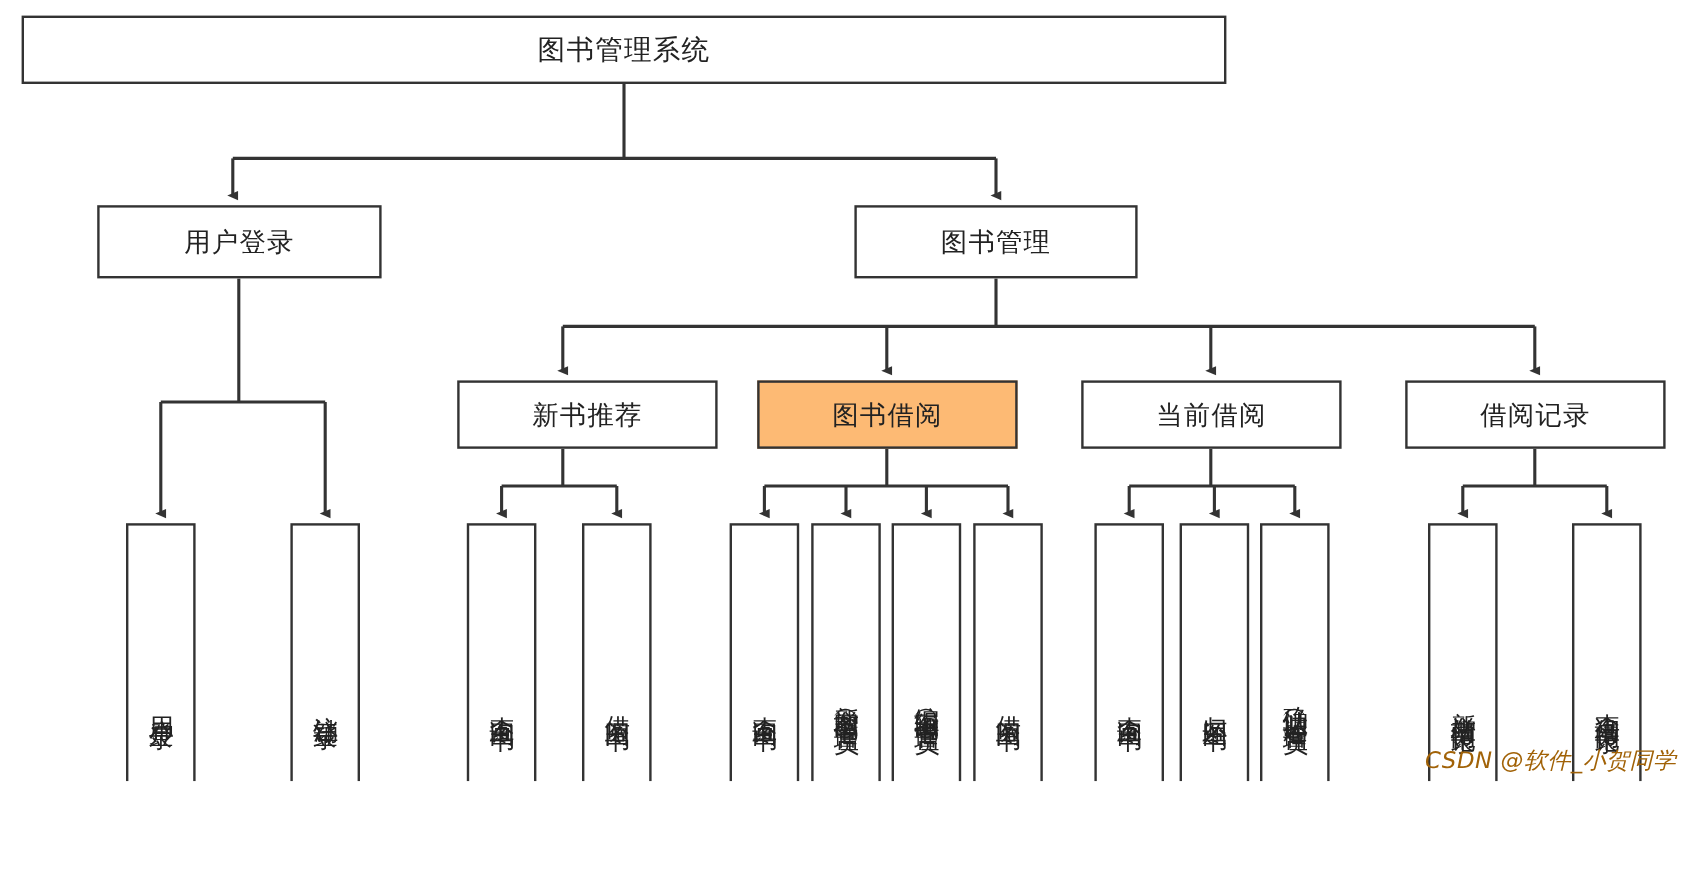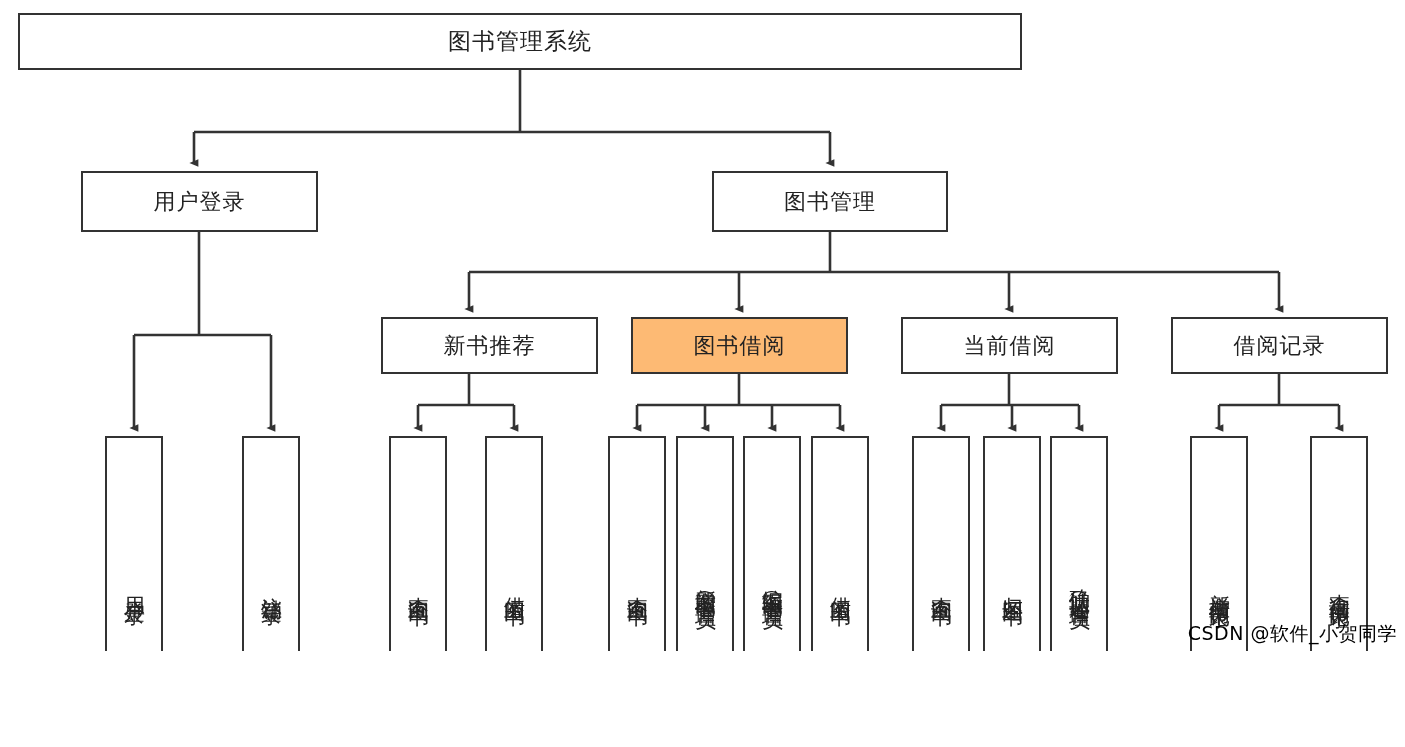--- a/index.html
+++ b/index.html
@@ -178,15 +178,15 @@
   <div class="node vert" id="node-leaf-10" style="left: 1050px; top: 436px; width: 58px; height: 299px; border-color: rgb(51, 51, 51); background: rgb(255, 255, 255); color: rgb(34, 34, 34);">
     <span class="vlabel">确认归还（管理员）</span>
   </div>
   <div class="node vert" id="node-leaf-11" style="left: 1190px; top: 436px; width: 58px; height: 299px; border-color: rgb(51, 51, 51); background: rgb(255, 255, 255); color: rgb(34, 34, 34);">
     <span class="vlabel">新增借阅记录</span>
   </div>
   <div class="node vert" id="node-leaf-12" style="left: 1310px; top: 436px; width: 58px; height: 299px; border-color: rgb(51, 51, 51); background: rgb(255, 255, 255); color: rgb(34, 34, 34);">
     <span class="vlabel">查询借阅记录</span>
   </div>
 
-  <div class="watermark" style="color: #000000;">CSDN @软件_小贺同学</div>
+  <div class="watermark" style="color: #a16207; font-style: italic;">CSDN @软件_小贺同学</div>
 
 </div>
 
 </body></html>

